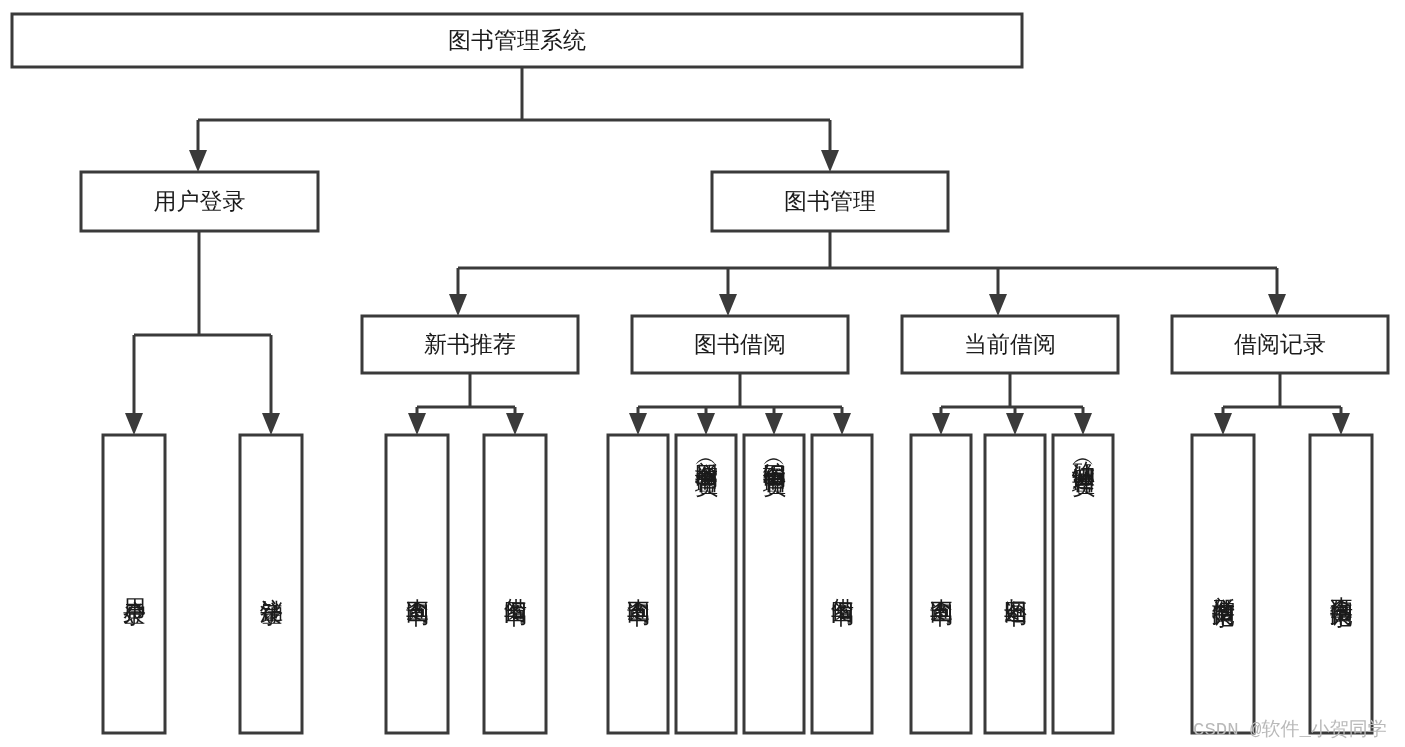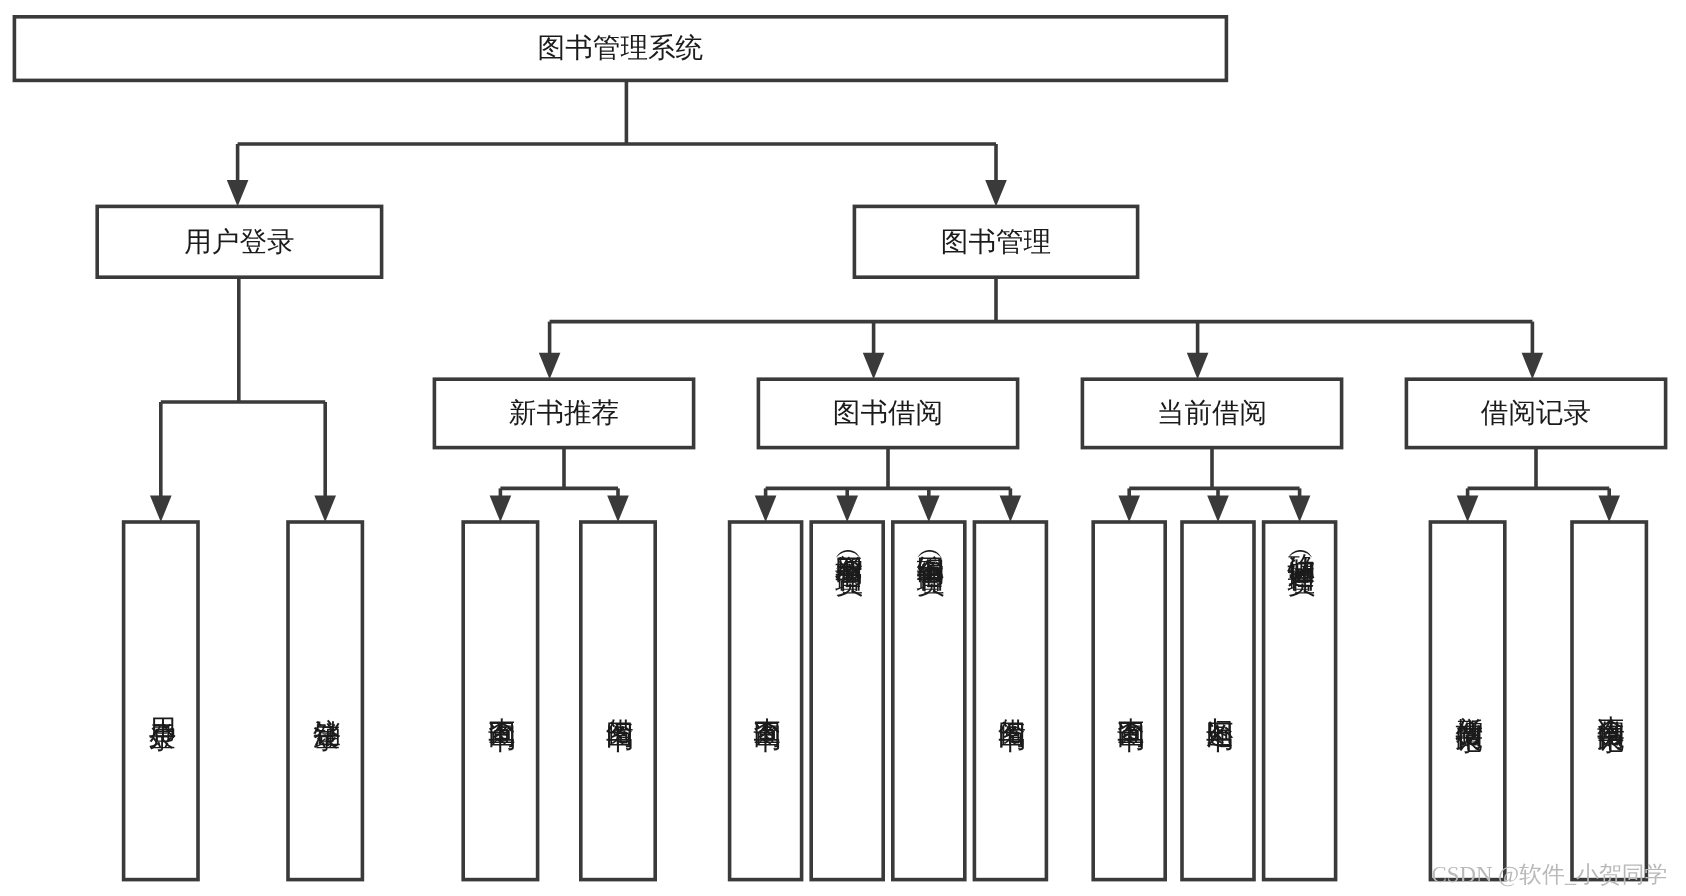--- a/index.html
+++ b/index.html
@@ -64,21 +64,21 @@
     box-sizing: border-box;
     pointer-events: none;
     text-align: center;
   }
   .node-label-v.top-aligned {
     justify-content: flex-start;
     padding-top: 8px;
   }
   .watermark {
     position: absolute;
-    font-family: Liberation Serif, serif;
+    font-family: Liberation Mono, monospace;
     font-size: 19px;
     color: #b9b9b9;
     white-space: nowrap;
     pointer-events: none;
   }
 </style>
 </head>
 <body>
 
 <div id="diagram-root">

